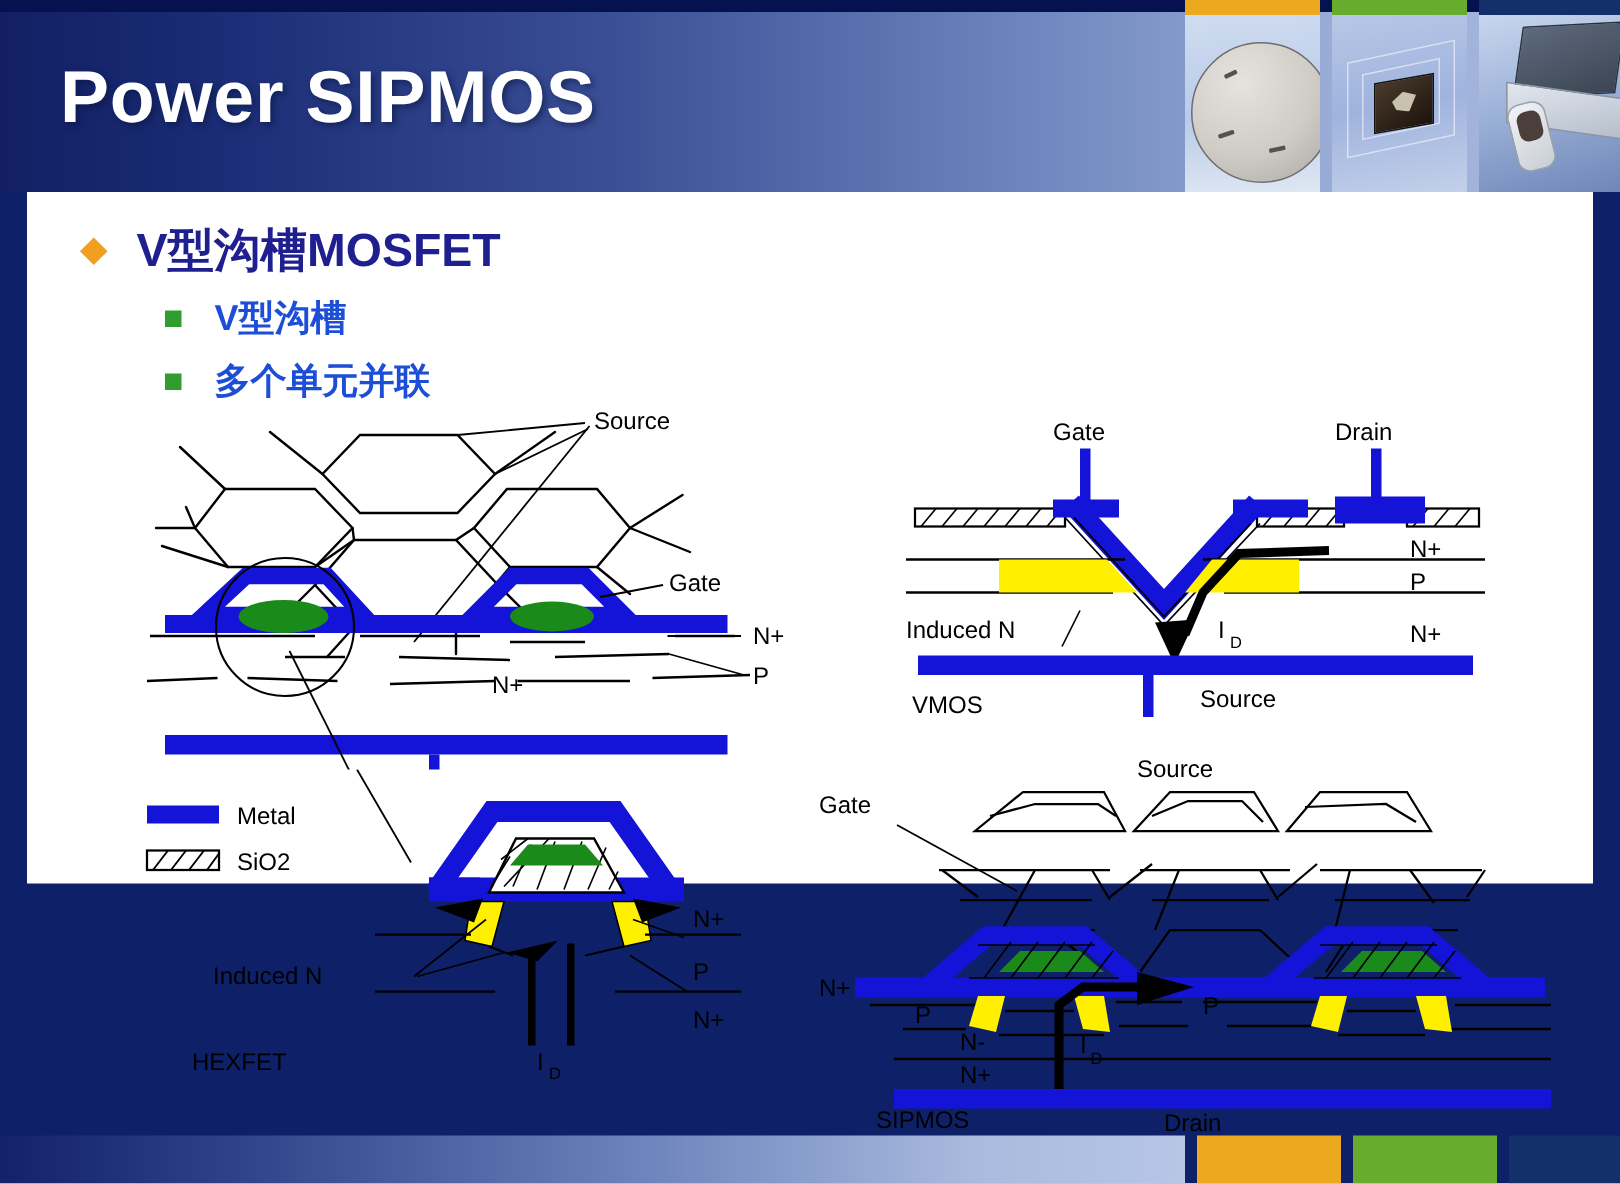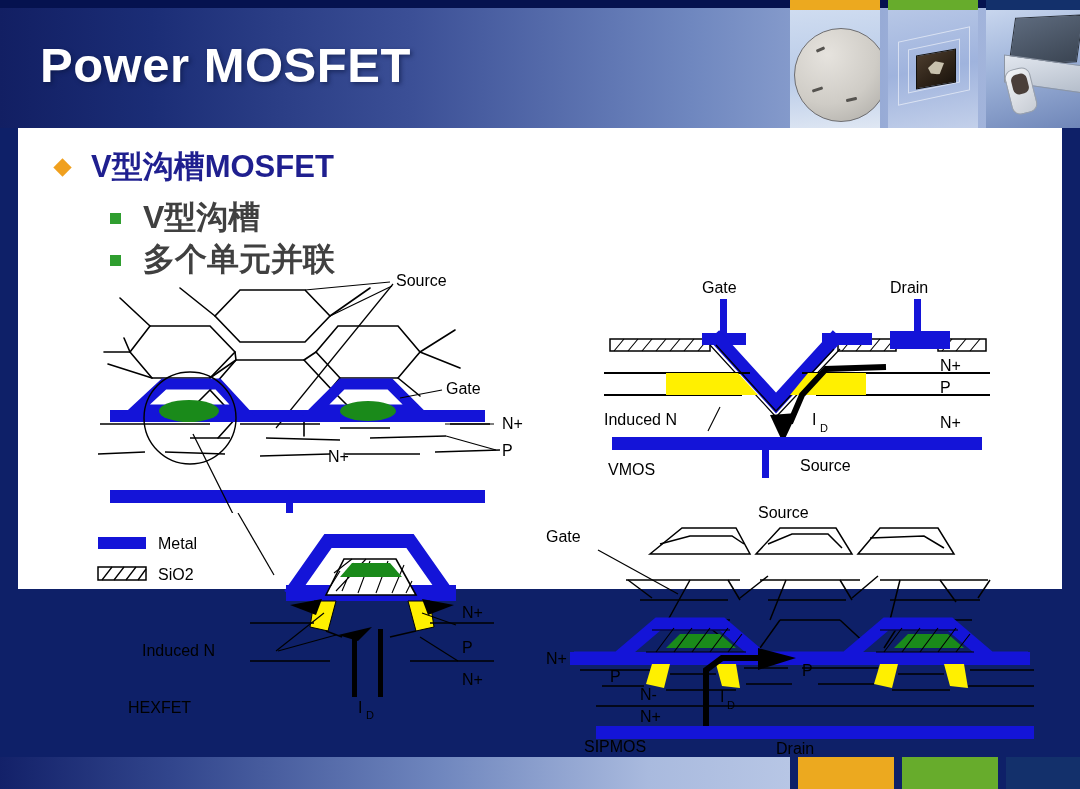--- a/index.html
+++ b/index.html
@@ -161,21 +161,21 @@
     position: absolute; left: 92px;
     display: flex; align-items: center;
   }
   .sq {
     width: 11px; height: 11px;
     background: #2f9e2f;
     margin-right: 22px;
     flex: none;
   }
   .bullet-l2-text {
-    font-size: 32px; font-weight: bold; color: #404040;
+    font-size: 24px; font-weight: bold; color: #1d4ed8;
     white-space: nowrap;
   }
   #b2-0 { top: 68px; }
   #b2-1 { top: 110px; }
 
   
   #diagrams { position: absolute; left: 12px; top: 0; width: 1044px; height: 629px; }
   .diagram { position: absolute; }
   #dg-hexfet-top { left: 60px;  top: 140px; }
   #dg-hexfet-det { left: 60px;  top: 385px; }
@@ -215,21 +215,21 @@
   #bb-green  { width: 96px; background: #67ac2c; }
   #bb-blue   { width: 74px; background: #13306b; margin-left: 8px; }
 </style>
 </head>
 <body>
 
 <div id="slide">
 
   <div id="header">
     <div id="header-topstrip"></div>
-    <div id="title">Power MOSFET</div>
+    <div id="title">Power SIPMOS</div>
 
     <div id="photostrip">
       <div class="photo-cell p1">
         <div class="photo-bar" style="background:#eca91f"></div>
         <div class="photo-img">
           <div class="disc"></div>
           <div class="spot" style="left:26px;top:38px;width:9px;height:3px;transform:rotate(-25deg)"></div>
           <div class="spot" style="left:22px;top:78px;width:11px;height:3px;transform:rotate(-18deg)"></div>
           <div class="spot" style="left:56px;top:88px;width:11px;height:3px;transform:rotate(-12deg)"></div>
         </div>

